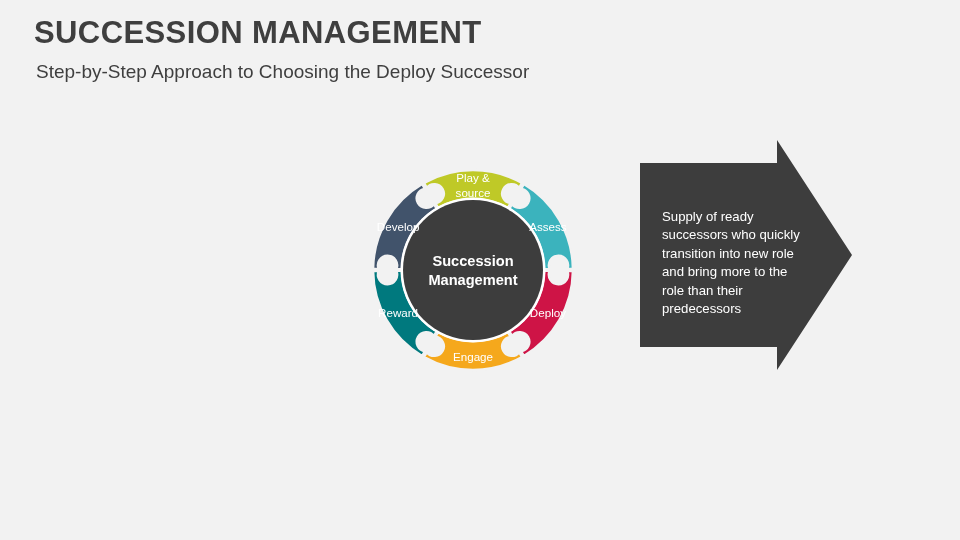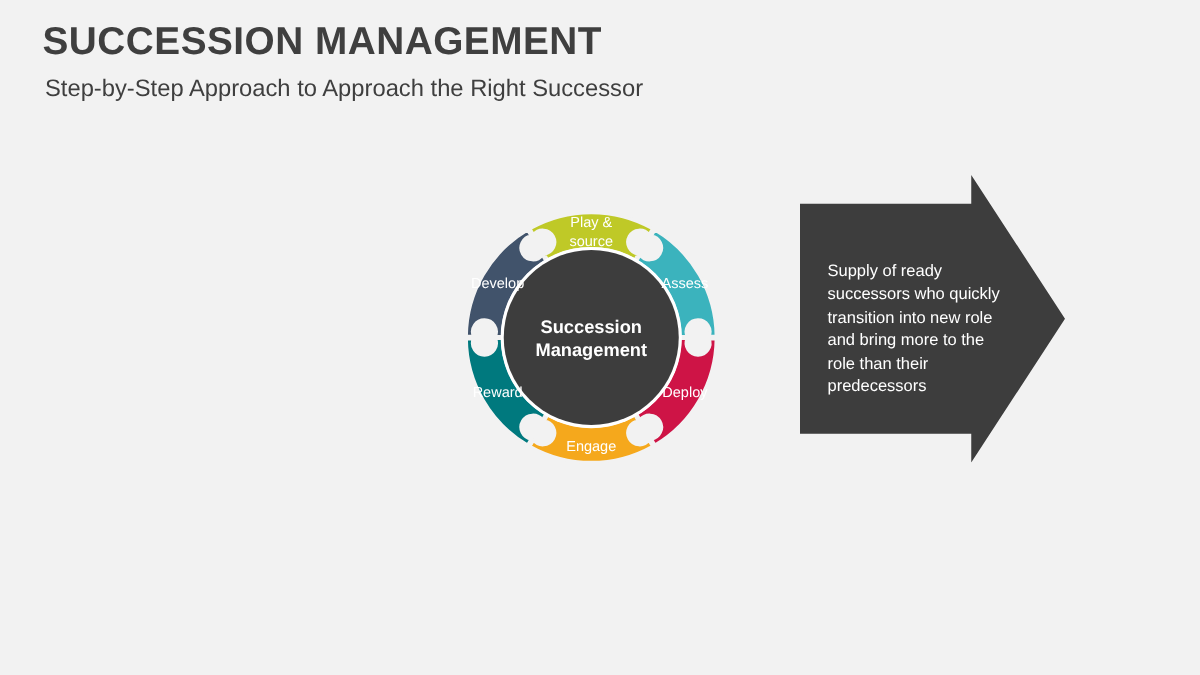--- a/index.html
+++ b/index.html
@@ -45,21 +45,21 @@
     fill:#FFFFFF;font-family:"Liberation Sans",sans-serif;
     font-size:14.6px;font-weight:bold;text-anchor:middle;
   }
 </style>
 </head>
 <body>
 
 <div id="slide">
 
   <div id="page-title">SUCCESSION MANAGEMENT</div>
-  <div id="page-subtitle">Step-by-Step Approach to Approach the Right Successor</div>
+  <div id="page-subtitle">Step-by-Step Approach to Choosing the Deploy Successor</div>
 
 
   <div class="arrow-wrap" id="arrow-right">
     <svg class="arrow-svg" width="212" height="230" viewBox="0 0 212 230">
       <path d="M0,23 L137,23 L137,0 L212,115 L137,230 L137,207 L0,207 Z" fill="#3D3D3D"></path>
     </svg>
     <div class="arrow-text">Supply of ready successors who quickly transition into  new role and bring more to the role than their predecessors</div>
   </div>
 
   <div id="wheel">

